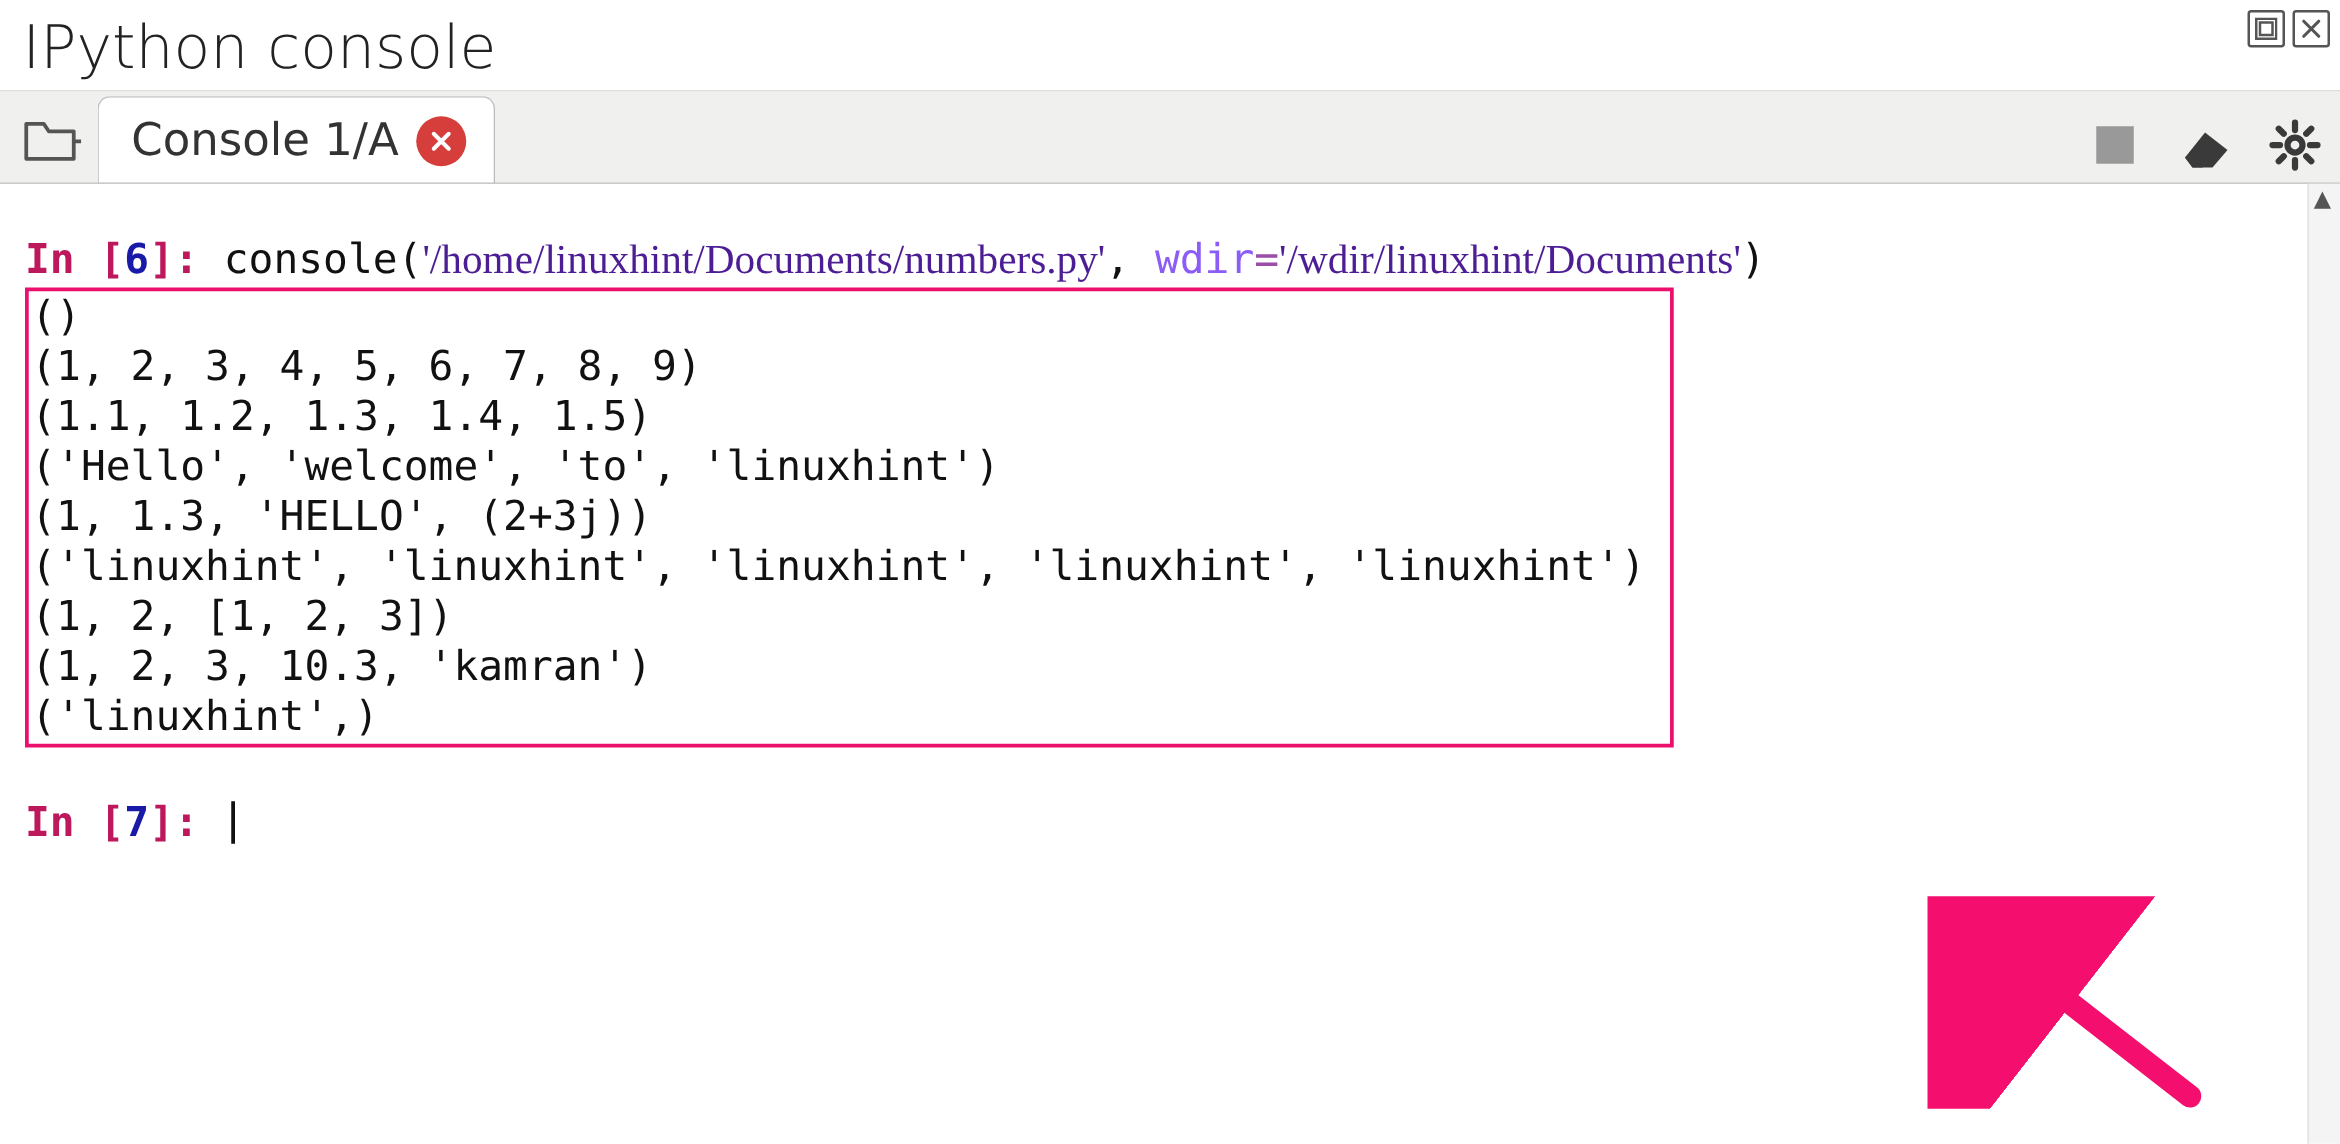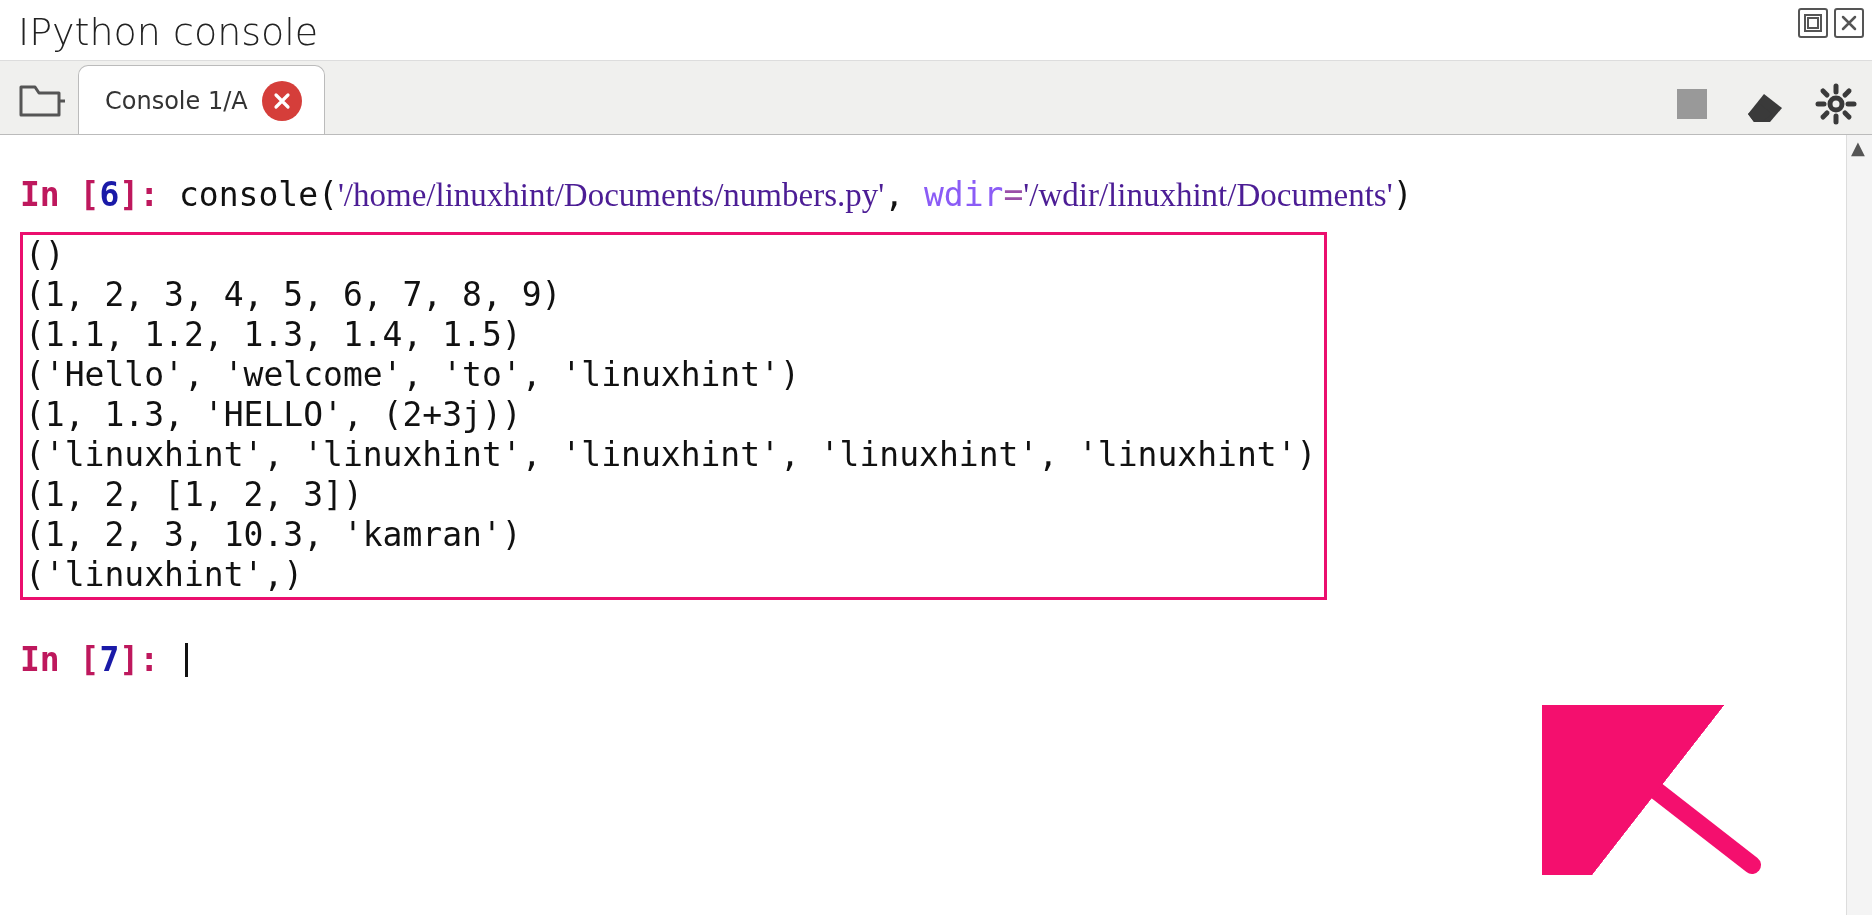--- a/index.html
+++ b/index.html
@@ -1,19 +1,19 @@
 <!DOCTYPE html>
 <html><head>
 <meta charset="utf-8">
 <style>
   * { box-sizing: border-box; margin: 0; padding: 0; }
   html, body { width: 1872px; height: 915px; font-family: "DejaVu Sans", "Liberation Sans", sans-serif; background: #fff; overflow: hidden; }
 
   .pane-title {
-    font-size: 38px;
+    font-size: 48px;
     font-weight: 300;
     color: #222;
     padding: 10px 18px 6px 18px;
     background: #fff;
   }
 
   .tabbar {
     display: flex;
     align-items: flex-end;
     height: 74px;
@@ -33,21 +33,21 @@
     align-items: center;
     gap: 14px;
     height: 70px;
     padding: 0 22px 0 26px;
     background: #fff;
     border: 1px solid #bbb;
     border-bottom: none;
     border-radius: 10px 10px 0 0;
     margin-bottom: -1px;
     margin-left: 4px;
-    font-size: 24px;
+    font-size: 36px;
     color: #333;
     cursor: pointer;
   }
   .close-circ {
     width: 40px; height: 40px; border-radius: 50%;
     background: #d53e3a;
     display: flex; align-items: center; justify-content: center;
     cursor: pointer;
   }
   .close-circ svg { display: block; }
@@ -98,23 +98,23 @@
   .prompt-in { color: #be185d; font-weight: bold; }
   .prompt-num { color: #1a1aa8; font-weight: bold; }
   .fn { color: #111; }
   .paren { color: #111; }
   .str { color: #4c1d95; font-family: Liberation Serif, serif; }
   .kw  { color: #8b5cf6; }
   .eq  { color: #9a4ea8; }
 
   .hlbox {
     border: 3px solid #eb0f6e;
-    padding: 0 8px 2px 2px;
+    padding: 0 20px 2px 2px;
     display: inline-block;
-    margin-top: 17px;
+    margin-top: 2px;
   }
 
   .cursor {
     display:inline-block; width:3px; height:34px; background:#111;
     vertical-align:-6px; margin-left:6px;
     animation: blink 1s steps(1) infinite;
   }
   @keyframes blink { 50% { opacity:0; } }
 
   .arrow-annot {

